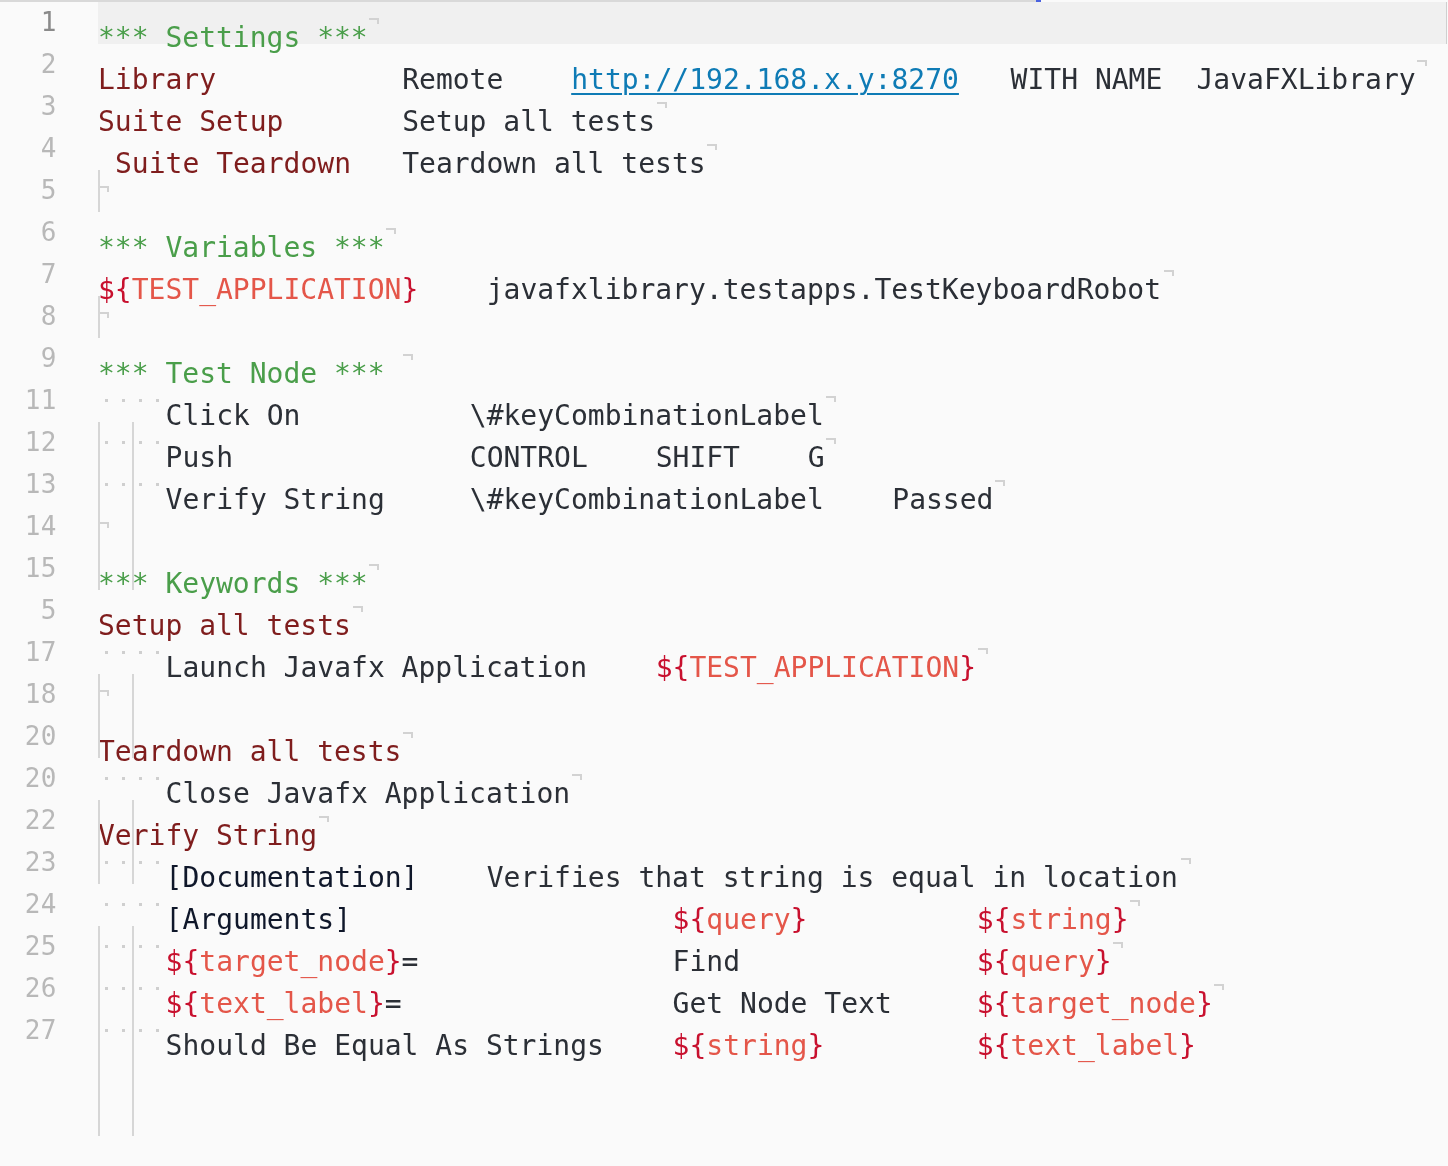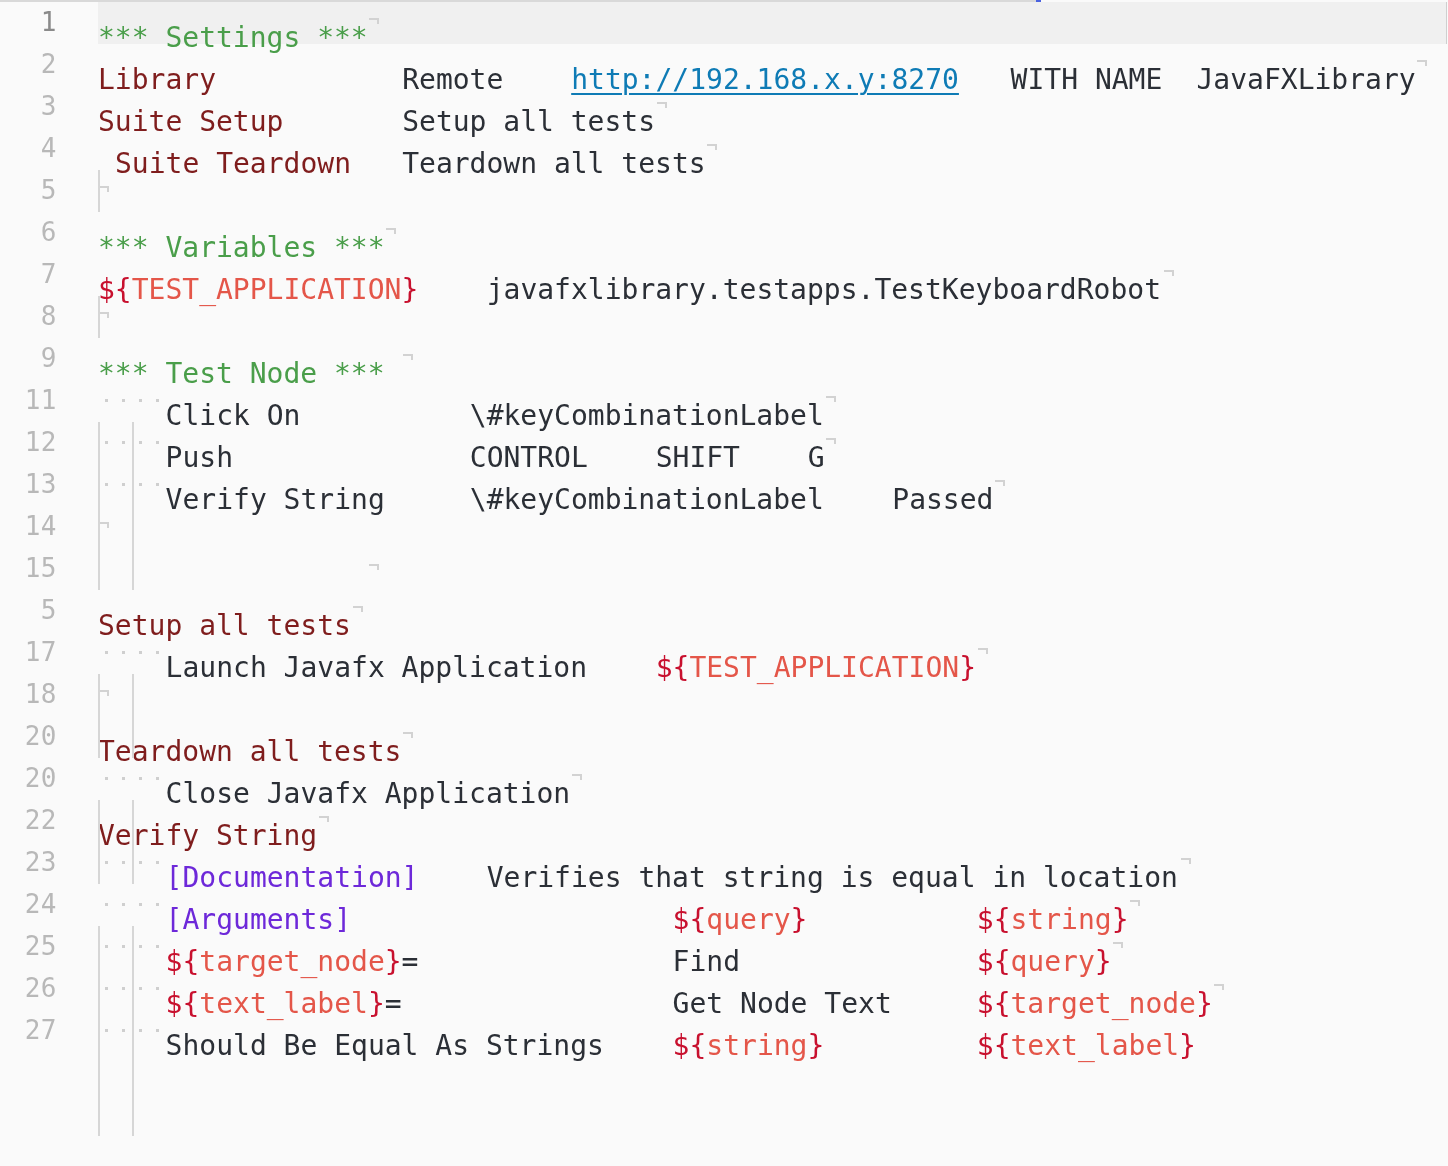--- a/index.html
+++ b/index.html
@@ -33,21 +33,21 @@
     color: #b8b8b8; font-size: 26px; letter-spacing: 0.5px;
   }
   .line.active .gutter { color: #8a8a8a; }
   .code {
     position: absolute; left: 98px; top: 0; height: 42px; width: 1340px;
   }
   .tok { position: absolute; top: 16px; color: #2b2f36; letter-spacing: 0.0px; }
   .tok.section { color: #4a9e4a; }
   .tok.setting, .tok.name { color: #7f1d1d; }
   .tok.link { color: #0e7bb5; text-decoration: underline; text-underline-offset: 4px; text-decoration-thickness: 2px; }
-  .tok.meta { color: #6d28d9; }
+  .tok.meta { color: #0f172a; }
   .tok.var { color: #e45649; text-align: center; }
   .tok.var .br { color: #c8102e; }
   .tok.plain { color: #2b2f36; }
   .eol {
     position: absolute; top: 17px; width: 10px; height: 6px;
     border-top: 2px solid #d2d2d2; border-right: 2px solid #d2d2d2; box-sizing: border-box;
   }
   .ws-dot {
     position: absolute; top: 20px; width: 3px; height: 3px; background: #cfcfcf;
   }
@@ -70,21 +70,21 @@
     <div class="line"><span class="gutter">4</span><div class="code"><span class="tok setting" style="left: 0px; margin-left: 17px;">Suite Teardown</span><span class="tok plain" style="left: 304.2px;">Teardown all tests</span><span class="eol" style="left: 609.4px;"></span></div></div>
     <div class="line"><span class="gutter">5</span><div class="code"><span class="eol" style="left: 1px;"></span></div></div>
     <div class="line"><span class="gutter">6</span><div class="code"><span class="tok section" style="left: 0px;">*** Variables ***</span><span class="eol" style="left: 288.3px;"></span></div></div>
     <div class="line"><span class="gutter">7</span><div class="code"><span class="tok var" style="left: 0px;"><span class="br">${</span><span>TEST_APPLICATION</span><span class="br">}</span></span><span class="tok plain" style="left: 388.7px;">javafxlibrary.testapps.TestKeyboardRobot</span><span class="eol" style="left: 1065.7px;"></span></div></div>
     <div class="line"><span class="gutter">8</span><div class="code"><span class="eol" style="left: 1px;"></span></div></div>
     <div class="line"><span class="gutter">9</span><div class="code"><span class="tok section" style="left: 0px;">*** Test Node ***</span><span class="eol" style="left: 305.2px;"></span></div></div>
     <div class="line"><span class="gutter">11</span><div class="code"><span class="ws-dot" style="left: 7.45px;"></span><span class="ws-dot" style="left: 24.35px;"></span><span class="ws-dot" style="left: 41.25px;"></span><span class="ws-dot" style="left: 58.15px;"></span><span class="tok plain" style="left: 67.6px;">Click On</span><span class="tok plain" style="left: 371.8px;">\#keyCombinationLabel</span><span class="eol" style="left: 727.7px;"></span></div></div>
     <div class="line"><span class="gutter">12</span><div class="code"><span class="ws-dot" style="left: 7.45px;"></span><span class="ws-dot" style="left: 24.35px;"></span><span class="ws-dot" style="left: 41.25px;"></span><span class="ws-dot" style="left: 58.15px;"></span><span class="tok plain" style="left: 67.6px;">Push</span><span class="tok plain" style="left: 371.8px;">CONTROL</span><span class="tok plain" style="left: 557.7px;">SHIFT</span><span class="tok plain" style="left: 709.8px;">G</span><span class="eol" style="left: 727.7px;"></span></div></div>
     <div class="line"><span class="gutter">13</span><div class="code"><span class="ws-dot" style="left: 7.45px;"></span><span class="ws-dot" style="left: 24.35px;"></span><span class="ws-dot" style="left: 41.25px;"></span><span class="ws-dot" style="left: 58.15px;"></span><span class="tok plain" style="left: 67.6px;">Verify String</span><span class="tok plain" style="left: 371.8px;">\#keyCombinationLabel</span><span class="tok plain" style="left: 794.3px;">Passed</span><span class="eol" style="left: 896.7px;"></span></div></div>
     <div class="line"><span class="gutter">14</span><div class="code"><span class="eol" style="left: 1px;"></span></div></div>
-    <div class="line"><span class="gutter">15</span><div class="code"><span class="eol" style="left: 271.4px;"></span></div></div>
+    <div class="line"><span class="gutter">15</span><div class="code"><span class="tok section" style="left: 0px;">*** Keywords ***</span><span class="eol" style="left: 271.4px;"></span></div></div>
     <div class="line"><span class="gutter">5</span><div class="code"><span class="tok name" style="left: 0px;">Setup all tests</span><span class="eol" style="left: 254.5px;"></span></div></div>
     <div class="line"><span class="gutter">17</span><div class="code"><span class="ws-dot" style="left: 7.45px;"></span><span class="ws-dot" style="left: 24.35px;"></span><span class="ws-dot" style="left: 41.25px;"></span><span class="ws-dot" style="left: 58.15px;"></span><span class="tok plain" style="left: 67.6px;">Launch Javafx Application</span><span class="tok var" style="left: 557.7px;"><span class="br">${</span><span>TEST_APPLICATION</span><span class="br">}</span></span><span class="eol" style="left: 879.8px;"></span></div></div>
     <div class="line"><span class="gutter">18</span><div class="code"><span class="eol" style="left: 1px;"></span></div></div>
     <div class="line"><span class="gutter">20</span><div class="code"><span class="tok name" style="left: 0px;">Teardown all tests</span><span class="eol" style="left: 305.2px;"></span></div></div>
     <div class="line"><span class="gutter">20</span><div class="code"><span class="ws-dot" style="left: 7.45px;"></span><span class="ws-dot" style="left: 24.35px;"></span><span class="ws-dot" style="left: 41.25px;"></span><span class="ws-dot" style="left: 58.15px;"></span><span class="tok plain" style="left: 67.6px;">Close Javafx Application</span><span class="eol" style="left: 474.2px;"></span></div></div>
     <div class="line"><span class="gutter">22</span><div class="code"><span class="tok name" style="left: 0px;">Verify String</span><span class="eol" style="left: 220.7px;"></span></div></div>
     <div class="line"><span class="gutter">23</span><div class="code"><span class="ws-dot" style="left: 7.45px;"></span><span class="ws-dot" style="left: 24.35px;"></span><span class="ws-dot" style="left: 41.25px;"></span><span class="ws-dot" style="left: 58.15px;"></span><span class="tok meta" style="left: 67.6px;">[Documentation]</span><span class="tok plain" style="left: 388.7px;">Verifies that string is equal in location</span><span class="eol" style="left: 1082.6px;"></span></div></div>
     <div class="line"><span class="gutter">24</span><div class="code"><span class="ws-dot" style="left: 7.45px;"></span><span class="ws-dot" style="left: 24.35px;"></span><span class="ws-dot" style="left: 41.25px;"></span><span class="ws-dot" style="left: 58.15px;"></span><span class="tok meta" style="left: 67.6px;">[Arguments]</span><span class="tok var" style="left: 574.6px;"><span class="br">${</span><span>query</span><span class="br">}</span></span><span class="tok var" style="left: 878.8px;"><span class="br">${</span><span>string</span><span class="br">}</span></span><span class="eol" style="left: 1031.9px;"></span></div></div>
     <div class="line"><span class="gutter">25</span><div class="code"><span class="ws-dot" style="left: 7.45px;"></span><span class="ws-dot" style="left: 24.35px;"></span><span class="ws-dot" style="left: 41.25px;"></span><span class="ws-dot" style="left: 58.15px;"></span><span class="tok var" style="left: 67.6px;"><span class="br">${</span><span>target_node</span><span class="br">}</span><span style="color: rgb(43, 47, 54);">=</span></span><span class="tok plain" style="left: 574.6px;">Find</span><span class="tok var" style="left: 878.8px;"><span class="br">${</span><span>query</span><span class="br">}</span></span><span class="eol" style="left: 1015px;"></span></div></div>
     <div class="line"><span class="gutter">26</span><div class="code"><span class="ws-dot" style="left: 7.45px;"></span><span class="ws-dot" style="left: 24.35px;"></span><span class="ws-dot" style="left: 41.25px;"></span><span class="ws-dot" style="left: 58.15px;"></span><span class="tok var" style="left: 67.6px;"><span class="br">${</span><span>text_label</span><span class="br">}</span><span style="color: rgb(43, 47, 54);">=</span></span><span class="tok plain" style="left: 574.6px;">Get Node Text</span><span class="tok var" style="left: 878.8px;"><span class="br">${</span><span>target_node</span><span class="br">}</span></span><span class="eol" style="left: 1116.4px;"></span></div></div>

